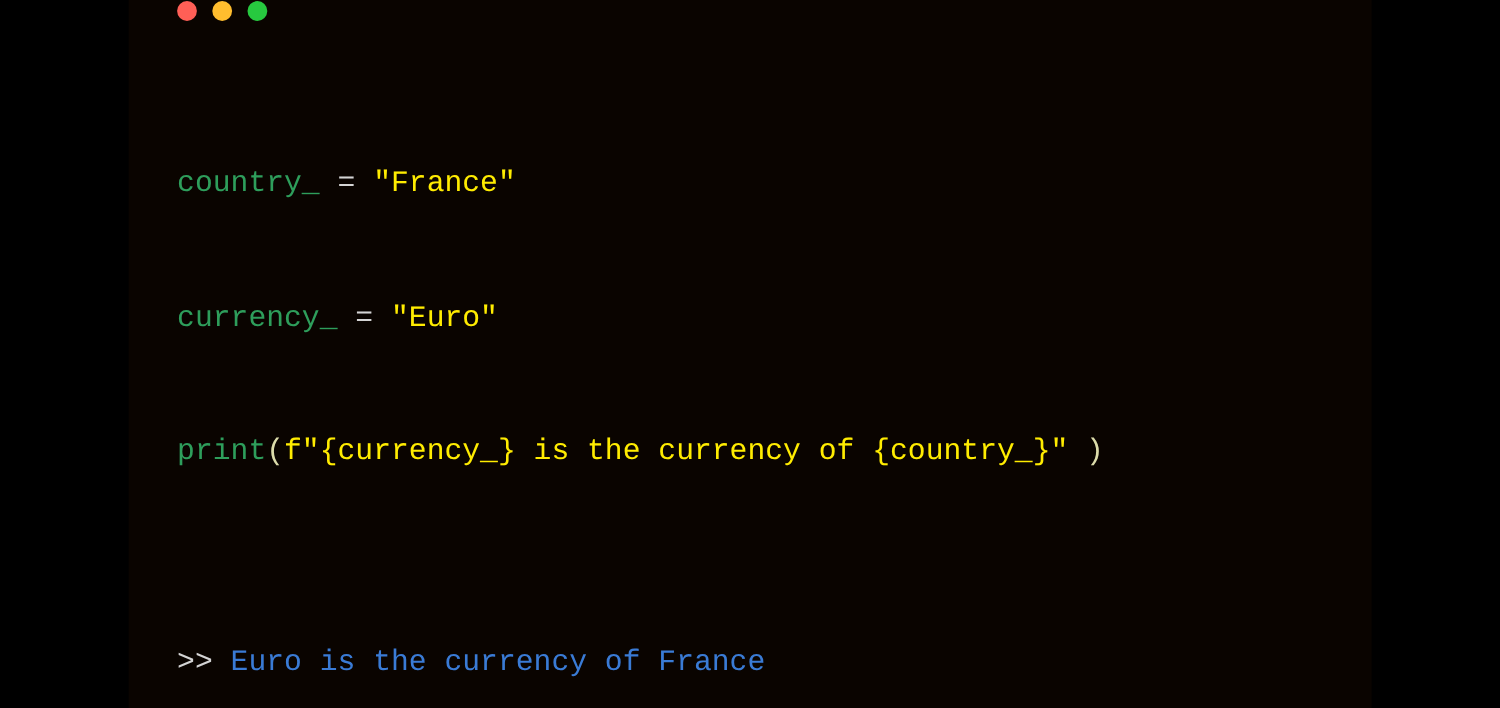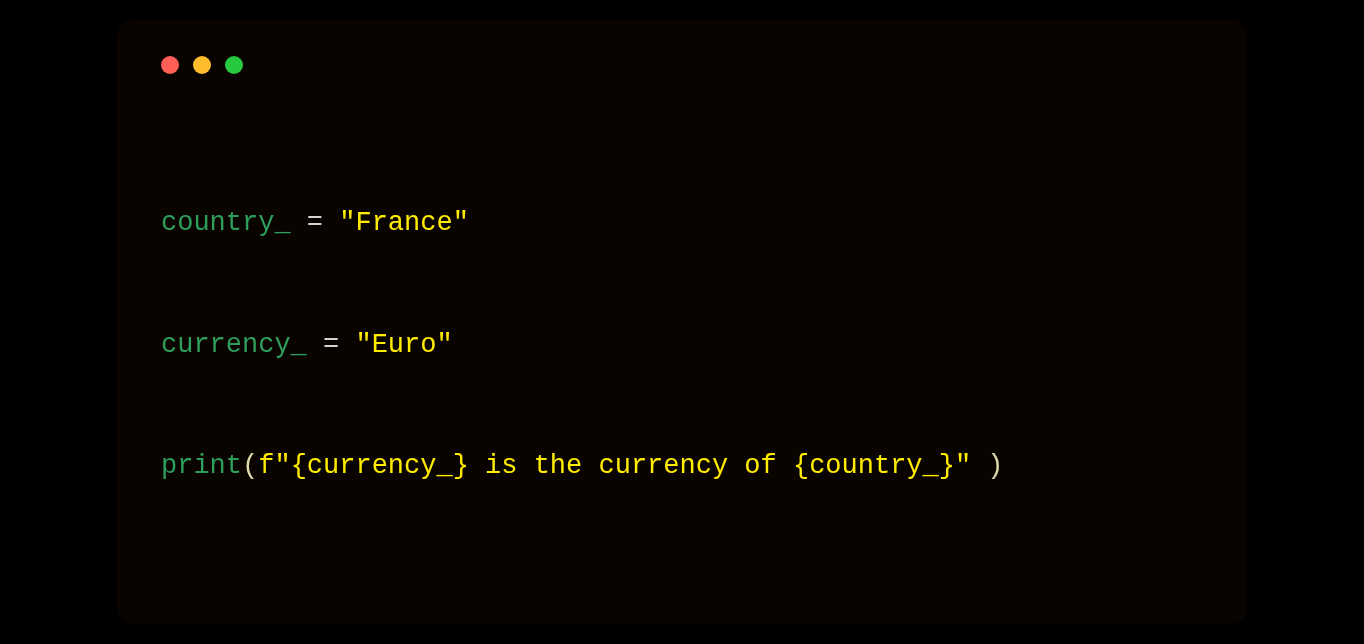--- a/index.html
+++ b/index.html
@@ -66,13 +66,16 @@
     <div class="traffic-light yellow"></div>
     <div class="traffic-light green"></div>
   </div>
 
   <div class="code-area">
     <div class="code-line"><span class="tok-var">country_</span><span class="tok-op"> = </span><span class="tok-str">"France"</span></div>
     <div class="code-line"><span class="tok-var">currency_</span><span class="tok-op"> = </span><span class="tok-str">"Euro"</span></div>
     <div class="code-line"><span class="tok-fn">print</span><span class="tok-paren">(</span><span class="tok-str">f</span><span class="tok-str">"</span><span class="tok-str">{</span><span class="tok-str">currency_</span><span class="tok-str">}</span><span class="tok-str"> is the currency of </span><span class="tok-str">{</span><span class="tok-str">country_</span><span class="tok-str">}</span><span class="tok-str">"</span><span class="tok-white"> </span><span class="tok-paren">)</span></div>
   </div>
 
+  <div class="output-area">
+    <span class="prompt">&gt;&gt; </span><span class="output-text">Euro is the currency of France</span>
+  </div>
 </div>
 
 </body></html>

